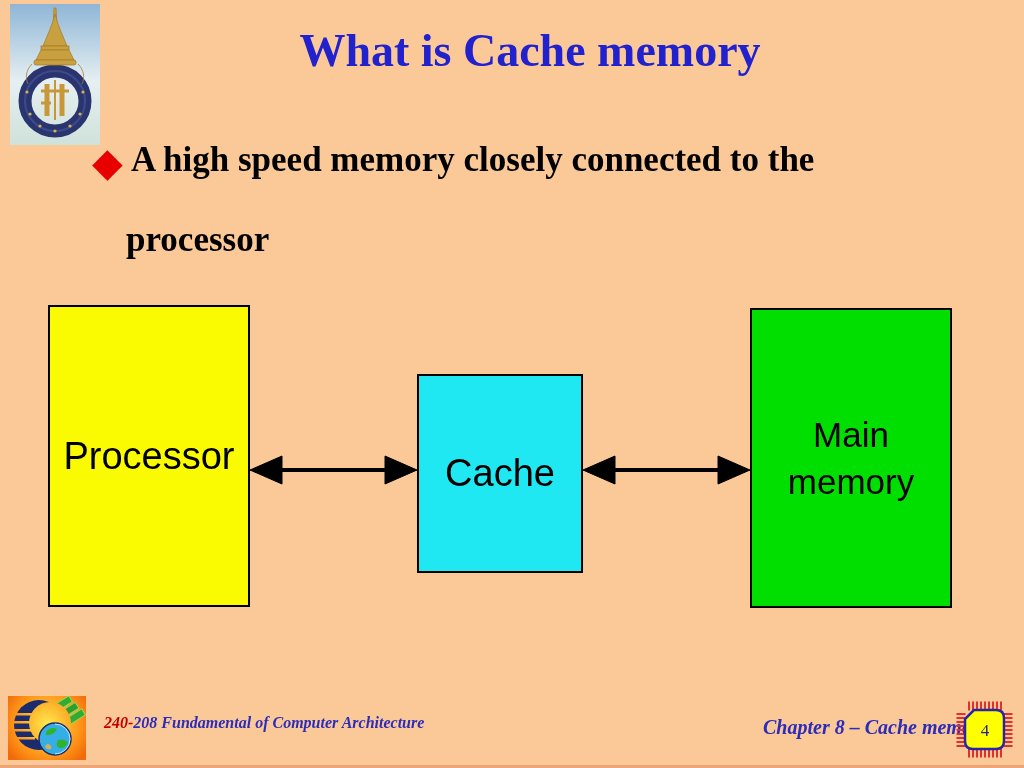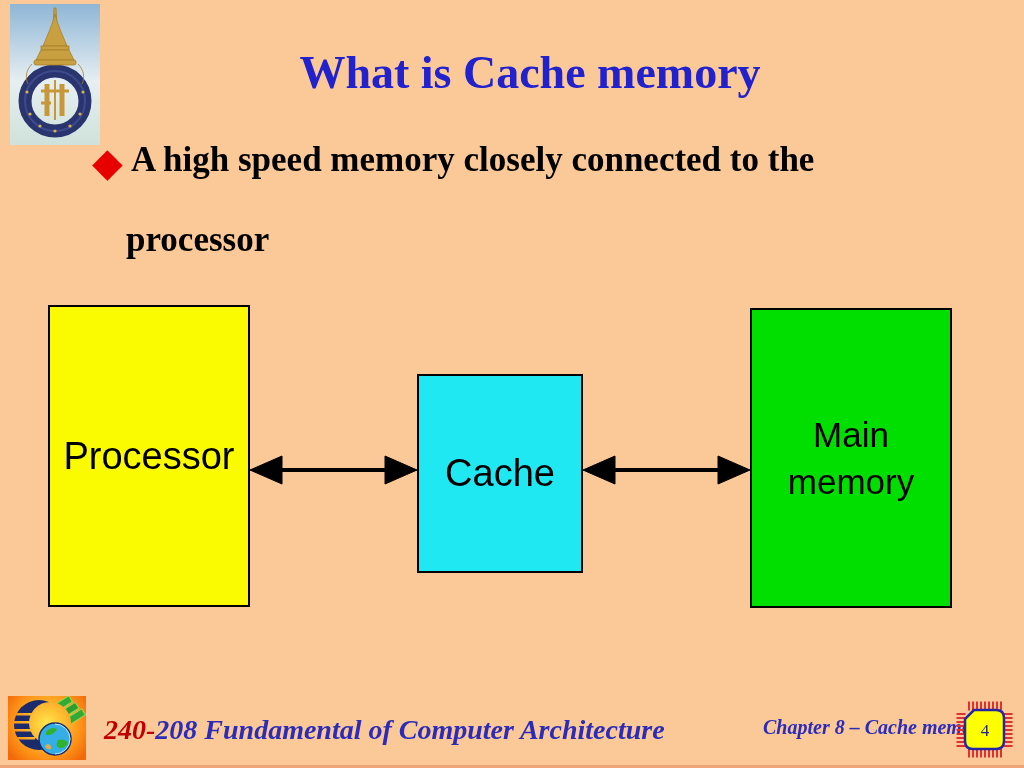--- a/index.html
+++ b/index.html
@@ -5,21 +5,21 @@
   html,body{margin:0;padding:0;}
   body{
     width:1024px;height:768px;position:relative;overflow:hidden;
     background:#FBC998;
     font-family:"Liberation Serif", serif;
   }
   .slide{position:absolute;inset:0;}
 
   
   .title{
-    position:absolute;left:100px;top:46px;width:860px;
+    position:absolute;left:100px;top:24px;width:860px;
     text-align:center;font-size:46px;font-weight:bold;color:#2121CE;
     font-family:"Liberation Serif", serif;letter-spacing:0px;
   }
 
   
   .bullet-marker{
     position:absolute;left:92px;top:142px;
     font-family:"DejaVu Sans", sans-serif;
     font-size:40px;color:#E80000;line-height:1;
   }
@@ -43,21 +43,21 @@
   .box-processor{left:48px;top:305px;width:198px;height:298px;background:#FAFA00;font-size:38px;}
   .box-cache{left:417px;top:374px;width:162px;height:195px;background:#20E8F2;font-size:38px;}
   .box-main{left:750px;top:308px;width:198px;height:296px;background:#00DF00;font-size:35px;line-height:47px;}
   .box-main .lines span{display:block;}
 
   .arrows{position:absolute;left:0;top:0;pointer-events:none;}
 
   
   .footer-course{
     position:absolute;left:104px;top:714px;
-    font-size:28px;font-weight:bold;font-style:italic;color:#2C2CB8;
+    font-size:16px;font-weight:bold;font-style:italic;color:#2C2CB8;
     font-family:"Liberation Serif", serif;white-space:nowrap;
   }
   .footer-course .prefix{color:#C00000;}
   .footer-chapter{
     position:absolute;left:763px;top:716px;
     font-size:20px;font-weight:bold;font-style:italic;color:#2C2CB8;
     font-family:"Liberation Serif", serif;white-space:nowrap;
   }
 
   .emblem{position:absolute;left:10px;top:4px;}

